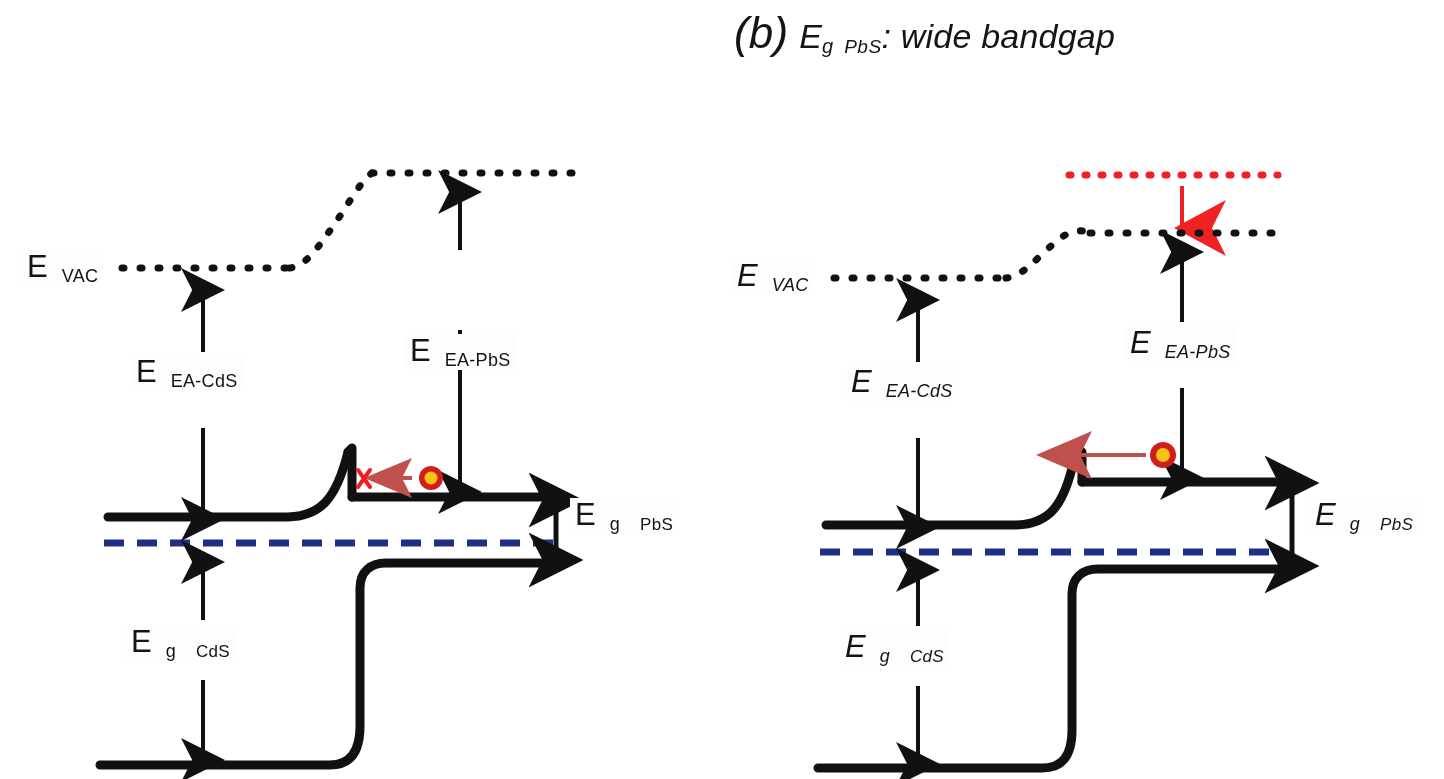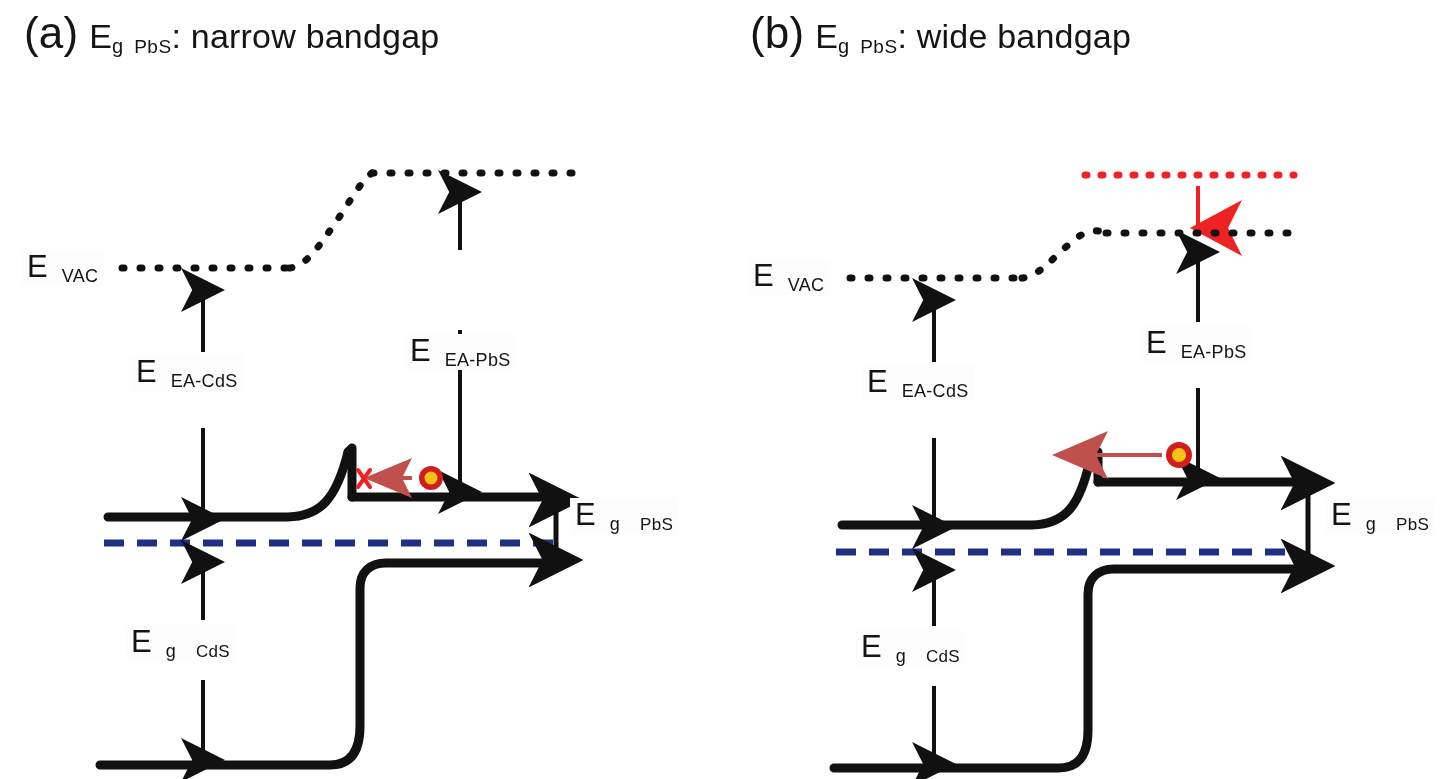--- a/index.html
+++ b/index.html
@@ -3,21 +3,21 @@
 <meta charset="utf-8">
 <style>
   html,body{margin:0;padding:0;background:#ffffff;}
   body{
     width:1444px;height:779px;
     font-family:"Liberation Sans","DejaVu Sans",sans-serif;
     color:#1a1a1a;overflow:hidden;position:relative;
   }
   .panel{position:absolute;top:0;height:779px;}
   #panel-a{left:0;width:722px;}
-  #panel-b{left:722px;width:722px;}
+  #panel-b{left:706px;width:722px;font-style:italic;}
 
   .title{
     position:absolute;left:24px;top:8px;
     font-size:38px;letter-spacing:0.2px;white-space:nowrap;
     color:#151515;
   }
   #panel-b .title{left:28px;}
   .title .paren{font-size:44px;}
   .title .E{font-size:34px;}
   .title sub.g{font-size:20px;vertical-align:-5px;}
@@ -37,24 +37,20 @@
   .lbl .E{font-size:31px;}
   .lbl sub{font-size:18px;vertical-align:-5px;letter-spacing:.3px;margin-left:14px;}
   .lbl sub.small{font-size:17px;}
   .lbl .sp{display:inline-block;width:6px;}
 </style>
 </head>
 <body>
 
 <div class="panel" id="panel-a">
 
-  <div class="title">
-    <span class="paren">(a)</span>
-    <span class="E">E</span><sub class="g">g</sub><span class="sp">&nbsp;</span><sub class="mat">PbS</sub><span class="rest">: narrow bandgap</span>
-  </div>
 
   <svg class="svgwrap" viewBox="0 0 722 779">
     <defs>
       <marker id="ahA" markerWidth="11" markerHeight="11" refX="5.5" refY="5.5" orient="auto">
         <path d="M5.5,0 L11,11 L5.5,8.2 L0,11 Z" fill="#111"></path>
       </marker>
       <marker id="ahA2" markerWidth="11" markerHeight="11" refX="5.5" refY="5.5" orient="auto">
         <path d="M5.5,0 L11,11 L5.5,8.2 L0,11 Z" fill="#111"></path>
       </marker>
       <marker id="redArrowA" markerWidth="12" markerHeight="12" refX="10" refY="6" orient="auto">

